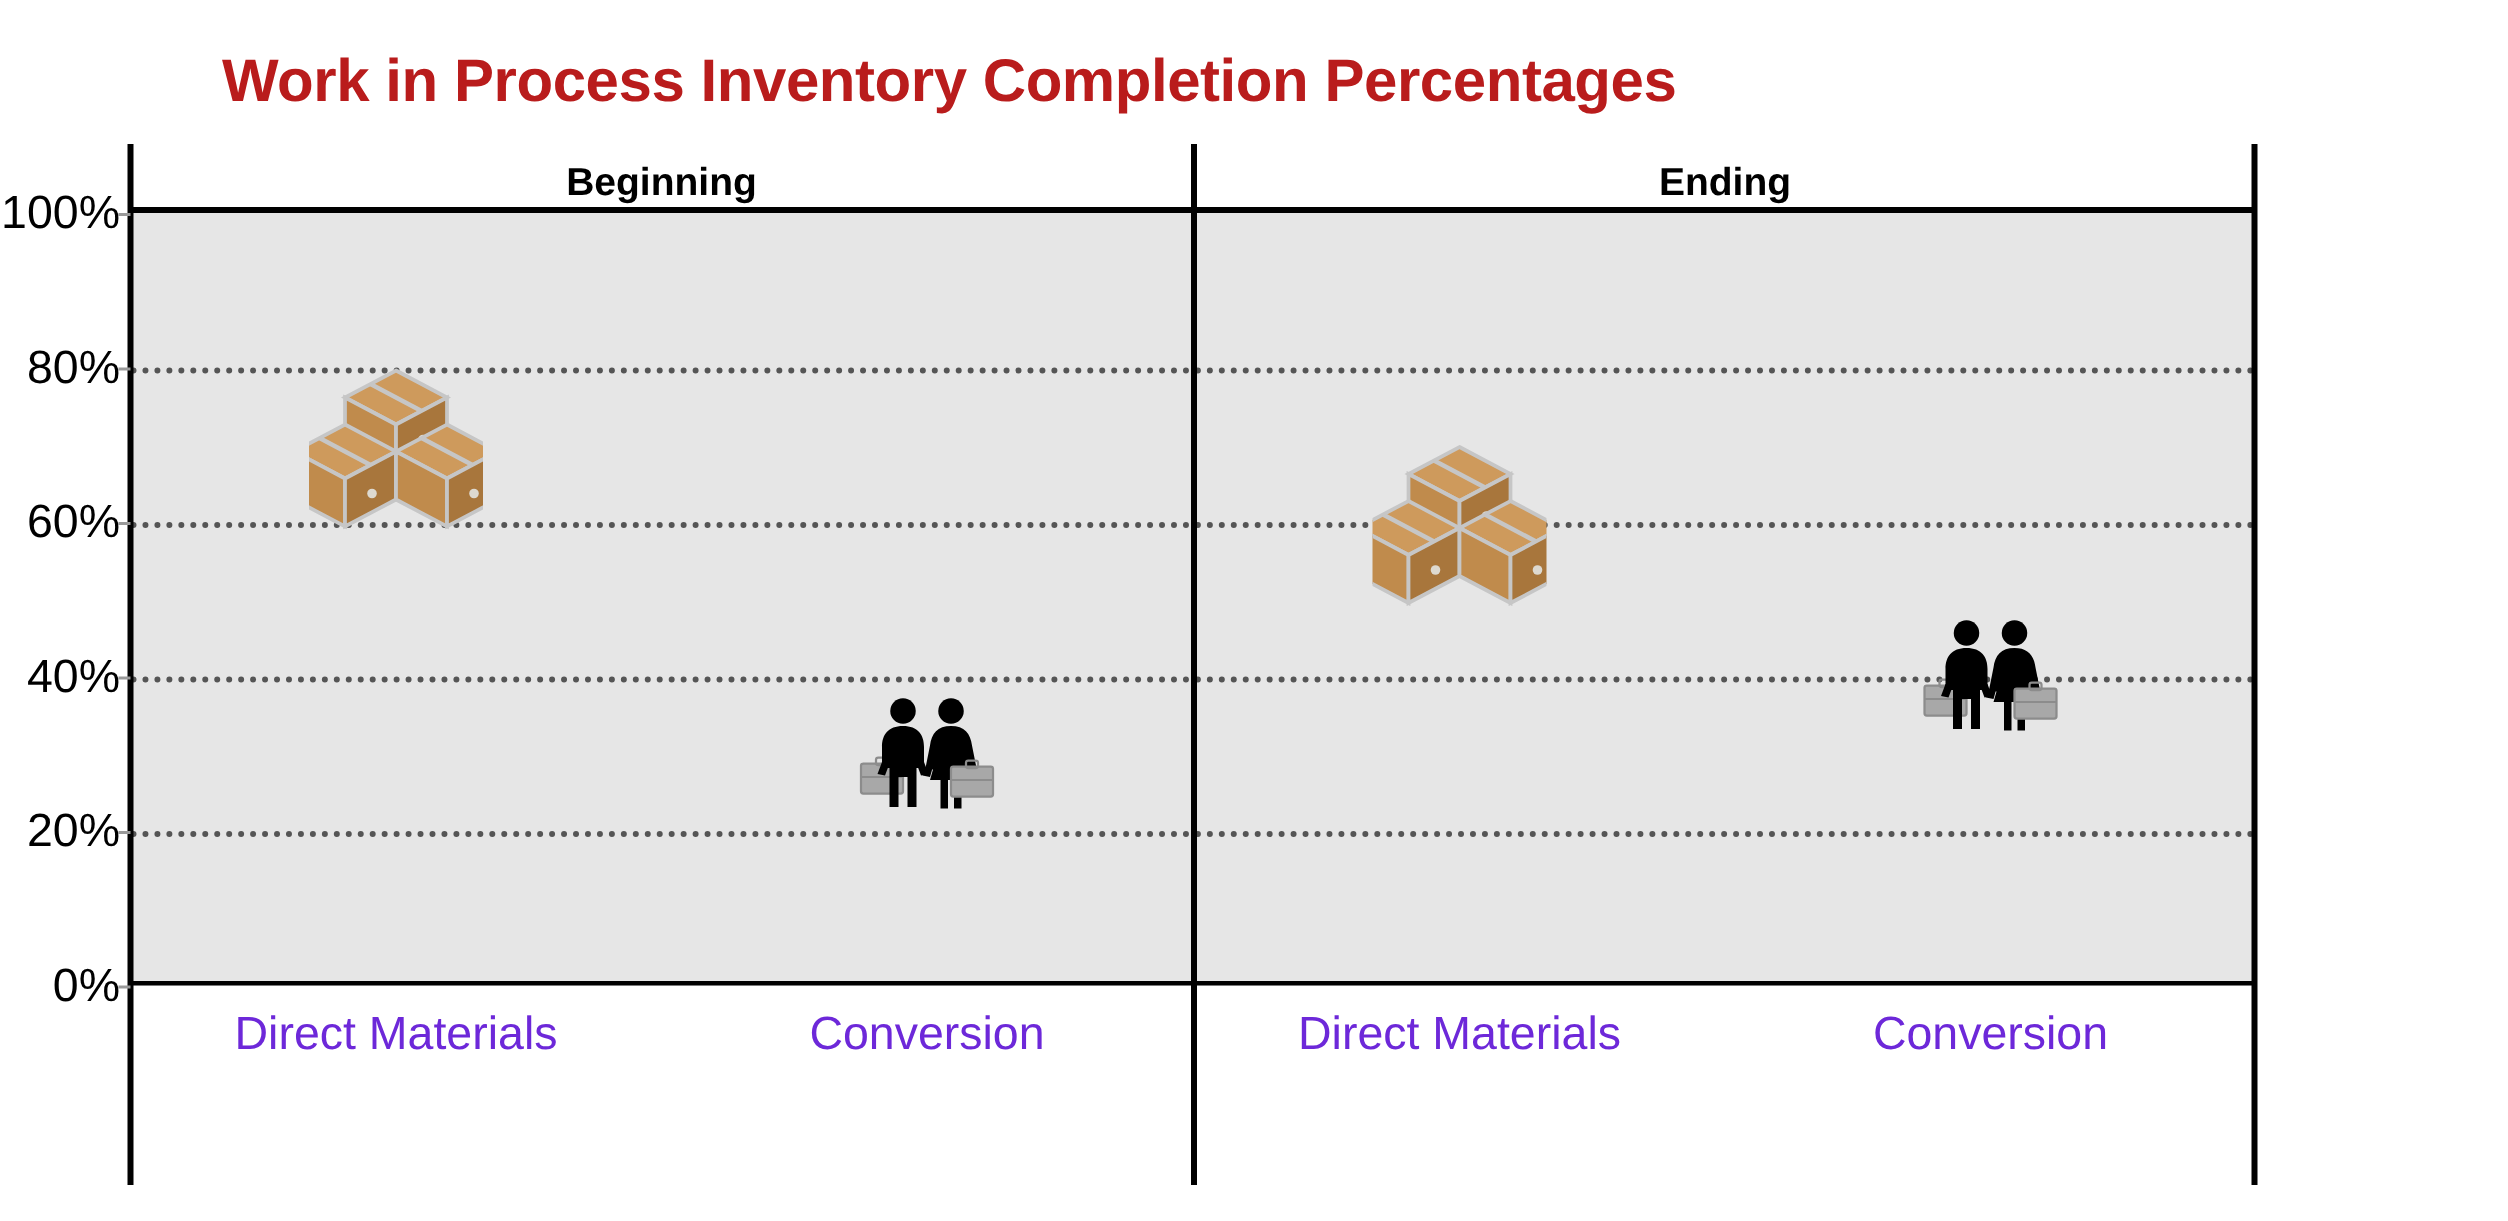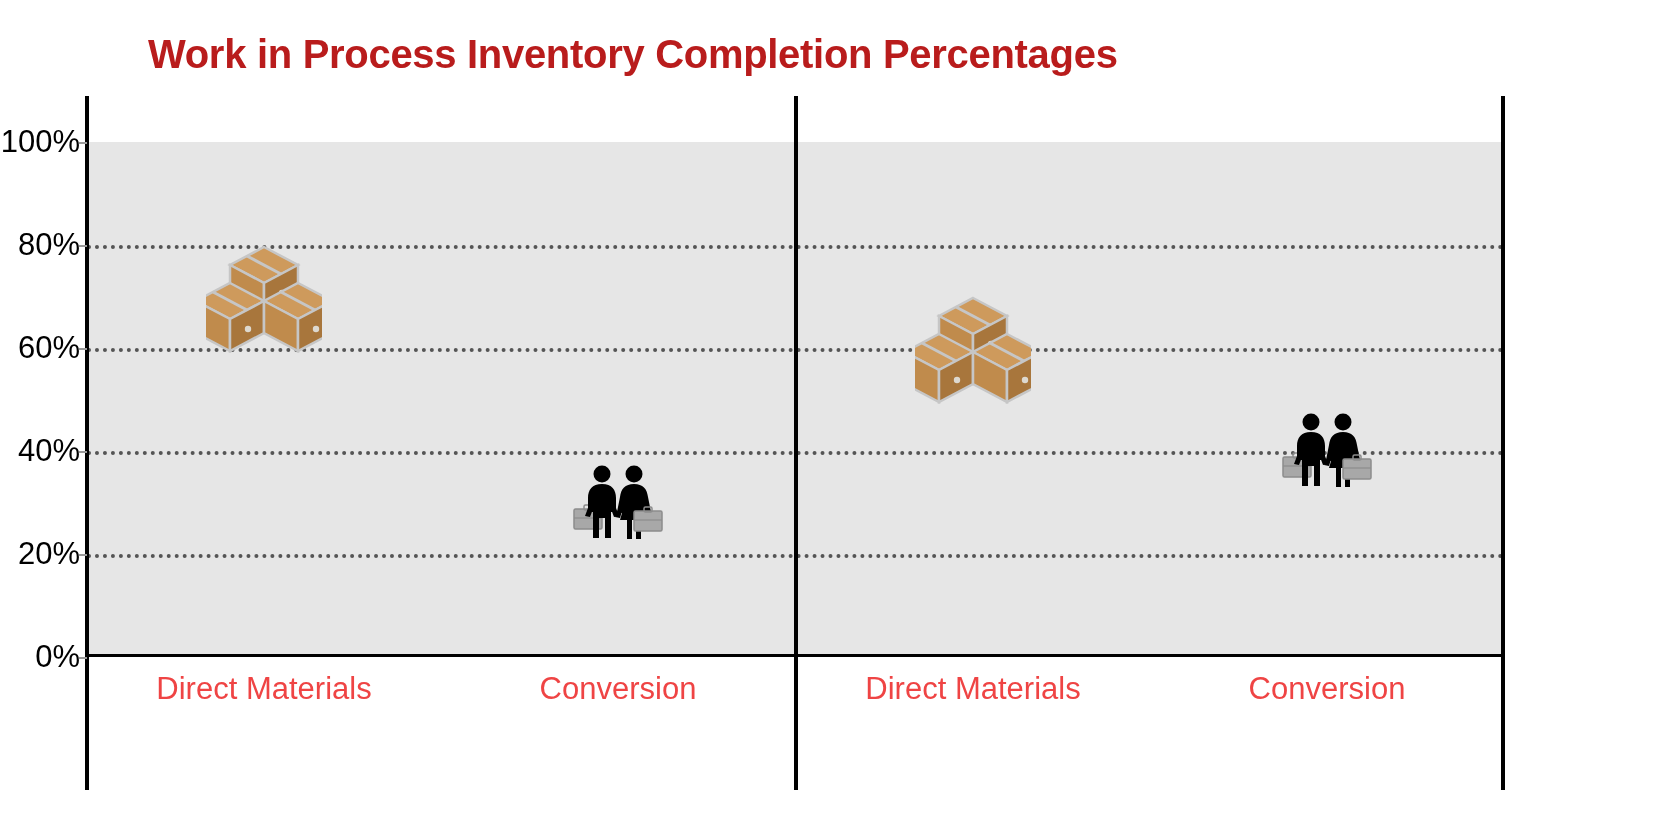--- a/index.html
+++ b/index.html
@@ -150,21 +150,21 @@
     width: 1417px;
     height: 60px;
   }
   .category-label {
     position: absolute;
     top: 0;
     height: 52px;
     line-height: 52px;
     text-align: center;
     font-size: 31px;
-    color: #ef4444;
+    color: #6d28d9;
     white-space: nowrap;
   }
 
   
   .pictograph {
     position: absolute;
     transform: translate(-50%, -50%);
     display: block;
   }
 
@@ -176,20 +176,24 @@
     pointer-events: none;
   }
 </style>
 </head>
 <body>
 
 <div id="chart-root">
 
   <div id="chart-title">Work in Process Inventory Completion Percentages</div>
 
+  <div id="panel-header-strip">
+    <div class="panel-header" id="panel-header-beginning">Beginning</div>
+    <div class="panel-header" id="panel-header-ending">Ending</div>
+  </div>
 
   <div id="plot-area">
 
     <div class="gridline" style="top: 103px;"></div>
     <div class="gridline" style="top: 206px;"></div>
     <div class="gridline" style="top: 309px;"></div>
     <div class="gridline" style="top: 412px;"></div>
 
     <div class="marker-layer">
 

